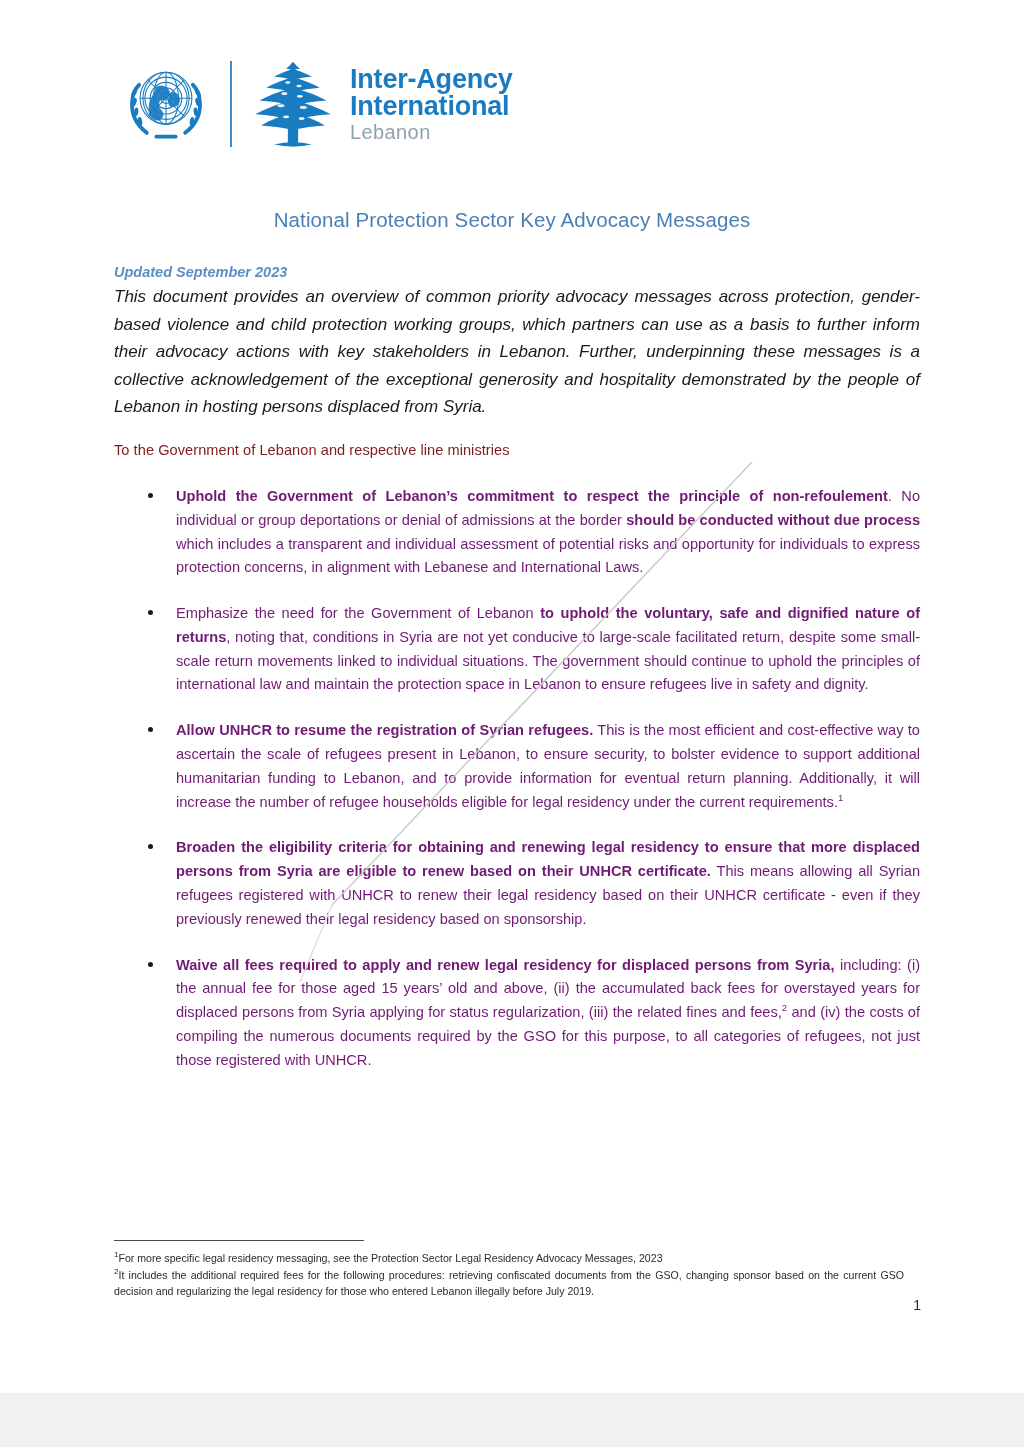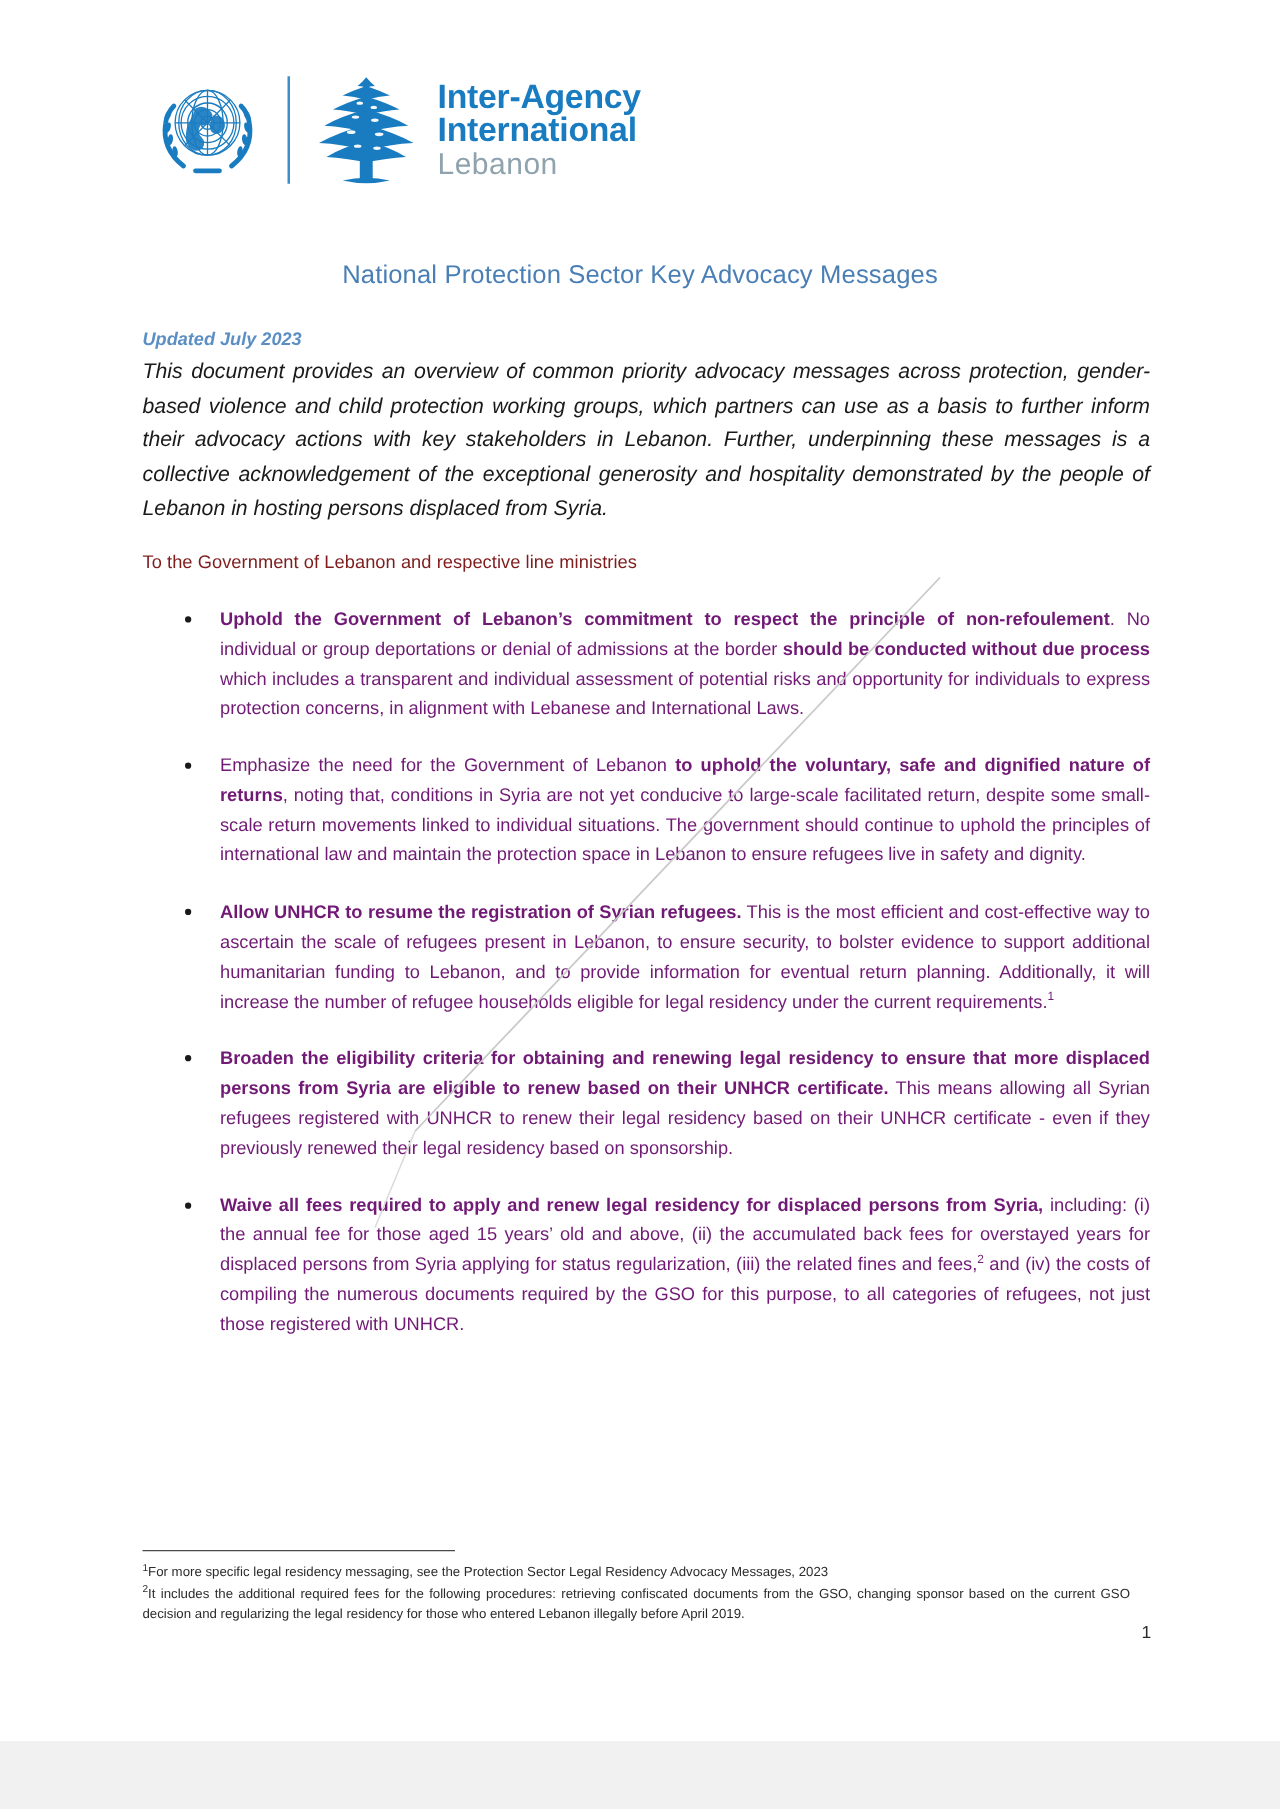--- a/index.html
+++ b/index.html
@@ -44,21 +44,21 @@
     justify-content: center;
     line-height: 1.02;
   }
   .logo-line1, .logo-line2 {
     font-size: 27px;
     font-weight: 700;
     color: #1a7cc0;
     letter-spacing: -0.2px;
   }
   .logo-line3 {
-    font-size: 24px;
+    font-size: 20px;
     font-weight: 400;
     color: #8fa3ae;
     letter-spacing: .4px;
     margin-top: 1px;
   }
 
   
   .doc-title {
     position: absolute;
     left: 0;
@@ -243,21 +243,21 @@
     <div class="logo-words">
       <div class="logo-line1">Inter-Agency</div>
       <div class="logo-line2">International</div>
       <div class="logo-line3">Lebanon</div>
     </div>
   </div>
 
   <div class="doc-title">National Protection Sector Key Advocacy Messages</div>
 
   <div class="intro">
-    <div class="updated">Updated July 2023</div>
+    <div class="updated">Updated September 2023</div>
     <div class="intro-para">This document provides an overview of common priority advocacy messages across protection, gender-based violence and child protection working groups, which partners can use as a basis to further inform their advocacy actions with key stakeholders in Lebanon. Further, underpinning these messages is a collective acknowledgement of the exceptional generosity and hospitality demonstrated by the people of Lebanon in hosting persons displaced from Syria.</div>
   </div>
 
   <div class="lead-in">To the Government of Lebanon and respective line ministries</div>
 
   <div class="bullets">
     <div class="bullet">
       <span class="dot"></span>
       <span class="btext"><b>Uphold the Government of Lebanon’s commitment to respect the principle of non-refoulement</b>. No individual or group deportations or denial of admissions at the border <b>should be conducted without due process</b> which includes a transparent and individual assessment of potential risks and opportunity for individuals to express protection concerns, in alignment with Lebanese and International Laws.</span>
     </div>
@@ -283,19 +283,19 @@
     <line x1="752" y1="462" x2="332" y2="905" stroke="#c9c9c9" stroke-width="1.4"></line>
     <line x1="332" y1="905" x2="300" y2="982" stroke="#dadada" stroke-width="1.2"></line>
   </svg>
 
   <div class="footnote-rule"></div>
   <div class="footnotes">
     <p class="fn">
       <sup>1</sup><span>For more specific legal residency messaging, see the Protection Sector Legal Residency Advocacy Messages, 2023</span>
     </p>
     <p class="fn">
-      <sup>2</sup><span>It includes the additional required fees for the following procedures: retrieving confiscated documents from the GSO, changing sponsor based on the current GSO decision and regularizing the legal residency for those who entered Lebanon illegally before April 2019.</span>
+      <sup>2</sup><span>It includes the additional required fees for the following procedures: retrieving confiscated documents from the GSO, changing sponsor based on the current GSO decision and regularizing the legal residency for those who entered Lebanon illegally before July 2019.</span>
     </p>
   </div>
 
   <div class="page-number">1</div>
 
 </div>
 
 </body></html>

